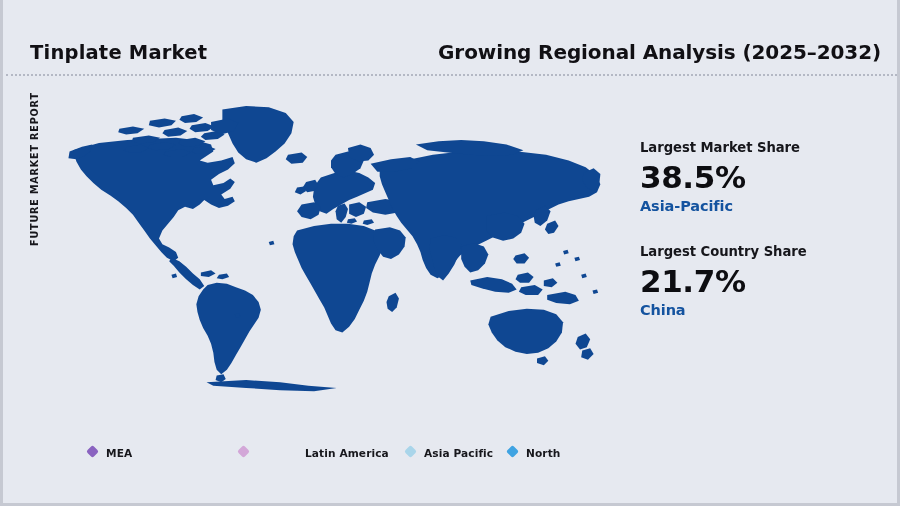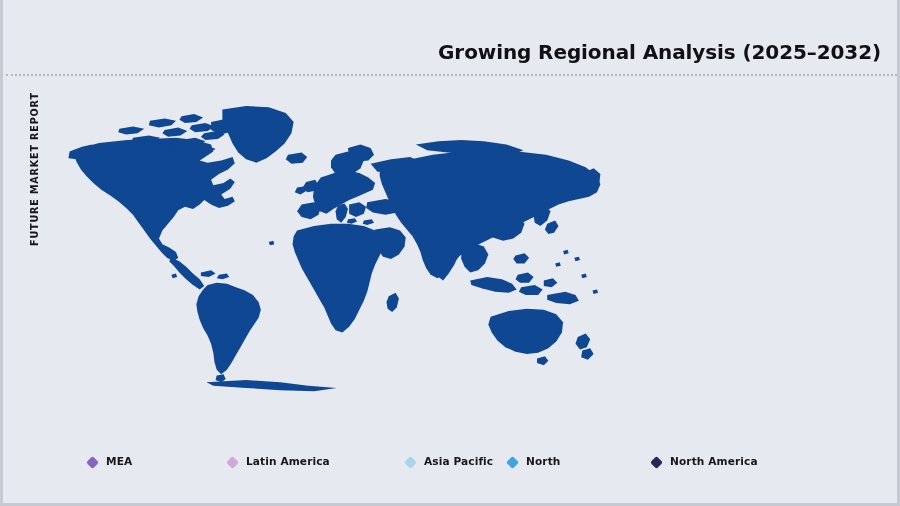--- a/index.html
+++ b/index.html
@@ -128,21 +128,21 @@
   #legend {
     position: absolute;
     left: 85px;
     top: 447px;
     width: 740px;
     height: 20px;
   }
   .legend-item {
     position: absolute;
     display: flex;
-    align-items: flex-end;
+    align-items: flex-start;
     height: 20px;
     white-space: nowrap;
   }
   .legend-marker {
     width: 9px;
     height: 9px;
     margin-right: 9px;
     transform: rotate(45deg);
     border-radius: 2px;
     flex: 0 0 auto;
@@ -153,20 +153,21 @@
     color: #17171c;
     letter-spacing: 0.1px;
   }
 </style>
 </head>
 <body>
 
 <div id="slide">
 
   <div id="header">
+    <div id="title-left">Tinplate  Market</div>
     <div id="title-right">Growing Regional Analysis (2025–2032)</div>
     <div id="header-divider"></div>
   </div>
 
   <div id="brand-vertical">FUTURE MARKET REPORT</div>
 
   <div id="map-wrap">
     <svg viewBox="0 0 1000 569" xmlns="http://www.w3.org/2000/svg">
       <g id="land" fill="#0f4792">
 
@@ -265,43 +266,54 @@
         <path d="M912,330 L920,328 L922,334 L914,336 Z"></path>
         <path d="M932,358 L940,356 L942,362 L934,364 Z"></path>
         <path d="M360,272 L368,270 L370,276 L362,278 Z"></path>
         <path d="M188,330 L196,328 L198,334 L190,336 Z"></path>
         <path d="M300,400 L308,398 L310,404 L302,406 Z"></path>
         <path name="antarctica-sliver" d="M250,520 L320,516 L380,520 L430,526 L480,530 L440,536 L380,534 L320,530 L262,526 Z"></path>
       </g>
     </svg>
   </div>
 
+  <div id="stats">
+
+    <div class="stat-block">
+      <div class="stat-label">Largest Market Share</div>
+      <div class="stat-value">38.5%</div>
+      <div class="stat-region">Asia-Pacific</div>
+    </div>
+
+    <div class="stat-block">
+      <div class="stat-label">Largest Country Share</div>
+      <div class="stat-value">21.7%</div>
+      <div class="stat-region">China</div>
+    </div>
+
+  </div>
 
   <div id="legend">
 
     <div class="legend-item" style="left:0px;">
       <span class="legend-marker" style="background:#8a63c0;"></span>
       <span class="legend-text">MEA</span>
     </div>
 
-    <div class="legend-item" style="left:140px;">
+    <div class="legend-item" style="left:151px;gap:48px;">
       <span class="legend-marker" style="background:#d3a7d8;"></span>
       <span class="legend-text">Latin America</span>
     </div>
 
     <div class="legend-item" style="left:318px;">
       <span class="legend-marker" style="background:#a9d5ea;"></span>
       <span class="legend-text">Asia Pacific</span>
     </div>
 
     <div class="legend-item" style="left:420px;">
       <span class="legend-marker" style="background:#3fa3e2;"></span>
       <span class="legend-text">North</span>
     </div>
 
-    <div class="legend-item" style="left:564px;">
-      <span class="legend-marker" style="background:#262659;"></span>
-      <span class="legend-text">North America</span>
-    </div>
 
   </div>
 
 </div>
 
 </body></html>

